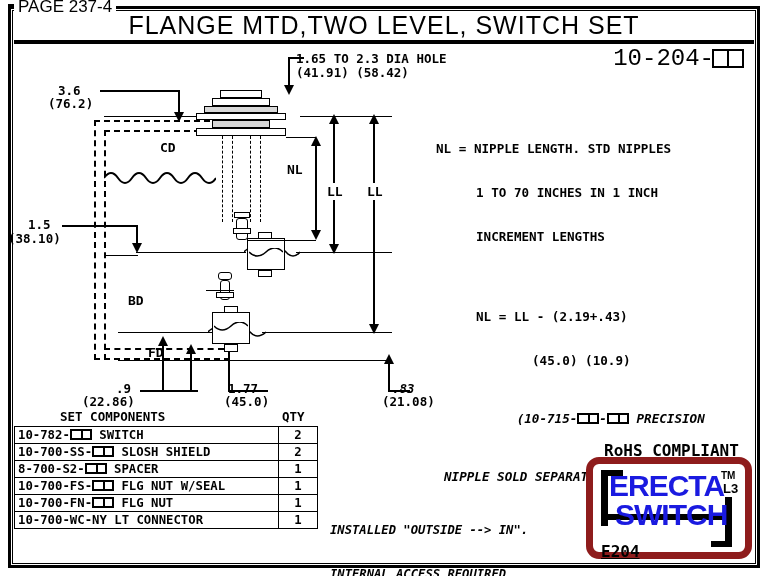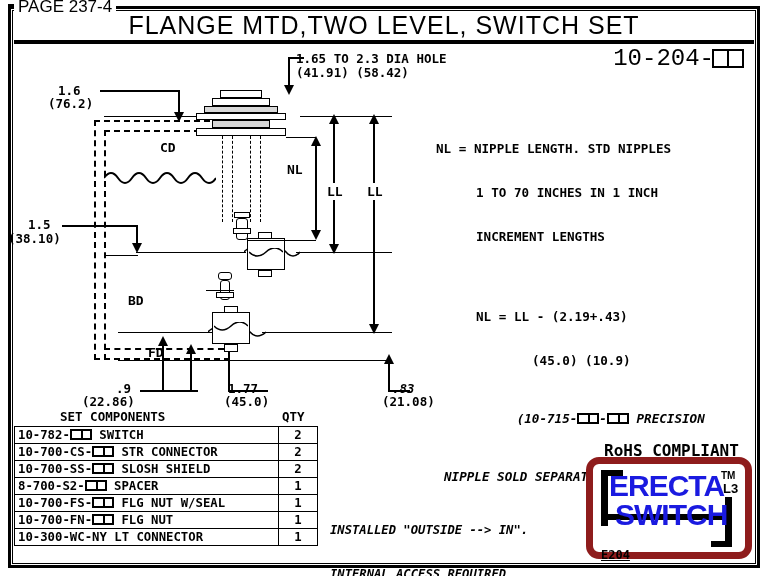--- a/index.html
+++ b/index.html
@@ -89,22 +89,22 @@
      font-weight:bold;font-size:30px;color:#1a1ae0;letter-spacing:-1px;}
   .brk-l{position:absolute;left:8px;top:6px;width:7px;height:56px;background:#000;}
   .brk-lt{position:absolute;left:8px;top:6px;width:22px;height:6px;background:#000;}
   .brk-mid{position:absolute;left:8px;top:50px;width:130px;height:6px;background:#000;}
   .brk-r{position:absolute;left:132px;top:33px;width:7px;height:50px;background:#000;}
   .brk-rb{position:absolute;left:118px;top:77px;width:21px;height:6px;background:#000;}
   .lg-tm{position:absolute;left:128px;top:6px;font-family:"Liberation Sans",sans-serif;
      font-weight:bold;font-size:10px;}
   .lg-l3{position:absolute;left:130px;top:17px;font-family:"Liberation Sans",sans-serif;
      font-weight:bold;font-size:13px;}
-  .lg-e204{position:absolute;left:8px;top:84px;font-family:"DejaVu Sans Mono",monospace;
-     font-weight:bold;font-size:12px;text-decoration:underline;}
+  .lg-e204{position:absolute;left:8px;top:78px;font-family:"DejaVu Sans Mono",monospace;
+     font-weight:bold;font-size:16px;text-decoration:underline;}
 </style>
 </head>
 <body>
 
 <div id="sheet">
 
   <div class="outer-frame"></div>
   <div class="inner-frame"></div>
   <div class="page-notch"></div>
   <div class="page-tag">PAGE 237-4</div>
@@ -146,21 +146,21 @@
     
   </div>
 
   <div class="dash-h" style="left:94px;top:120px;width:146px;"></div>
   <div class="dash-h" style="left:104px;top:130px;width:136px;"></div>
   <div class="dash-v" style="left:94px;top:120px;height:240px;"></div>
   <div class="dash-v" style="left:104px;top:130px;height:230px;"></div>
   <div class="dash-h" style="left:94px;top:358px;width:136px;"></div>
   <div class="dash-h" style="left:104px;top:348px;width:120px;"></div>
 
-  <div class="dim" style="left:58px;top:84px;">1.6</div>
+  <div class="dim" style="left:58px;top:84px;">3.6</div>
   <div class="dim" style="left:48px;top:97px;">(76.2)</div>
   <div class="hl" style="left:100px;top:90px;width:80px;"></div>
   <div class="vl" style="left:178px;top:90px;height:26px;"></div>
   <div class="arrow-dn" style="left:174px;top:112px;"></div>
 
   <div class="t t13" style="left:160px;top:140px;">CD</div>
 
   <svg style="position:absolute;left:104px;top:168px;" width="112" height="16">
     <path d="M0 10 Q7 0 14 10 T28 10 T42 10 T56 10 T70 10 T84 10 T98 10 T112 10" stroke="#000" stroke-width="2" fill="none"></path>
   </svg>
@@ -265,41 +265,37 @@
     <span class="c1">SET COMPONENTS</span>
     <span class="c2">QTY</span>
   </div>
   <table class="comp">
     <tbody id="comp-body">
         <tr>
           <td class="pn"><span>10-782-</span><span class="smallbox"></span><span class="smallbox2"></span><span> SWITCH</span></td>
           <td class="qty">2</td>
         </tr>
         <tr>
-          <td class="pn"><span>10-700-CS-</span><span class="smallbox"></span><span class="smallbox2"></span><span> STR CONNECTOR</span></td>
-          <td class="qty">2</td>
-        </tr>
-        <tr>
           <td class="pn"><span>10-700-SS-</span><span class="smallbox"></span><span class="smallbox2"></span><span> SLOSH SHIELD</span></td>
           <td class="qty">2</td>
         </tr>
         <tr>
           <td class="pn"><span>8-700-S2-</span><span class="smallbox"></span><span class="smallbox2"></span><span> SPACER</span></td>
           <td class="qty">1</td>
         </tr>
         <tr>
           <td class="pn"><span>10-700-FS-</span><span class="smallbox"></span><span class="smallbox2"></span><span> FLG NUT W/SEAL</span></td>
           <td class="qty">1</td>
         </tr>
         <tr>
           <td class="pn"><span>10-700-FN-</span><span class="smallbox"></span><span class="smallbox2"></span><span> FLG NUT</span></td>
           <td class="qty">1</td>
         </tr>
         <tr>
-          <td class="pn"><span>10-300-WC-NY LT CONNECTOR</span></td>
+          <td class="pn"><span>10-700-WC-NY LT CONNECTOR</span></td>
           <td class="qty">1</td>
         </tr>
       </tbody>
   </table>
 
   <div class="note">
     <div>INSTALLED "OUTSIDE --&gt; IN".</div>
     <div>INTERNAL ACCESS REQUIRED</div>
     
     

